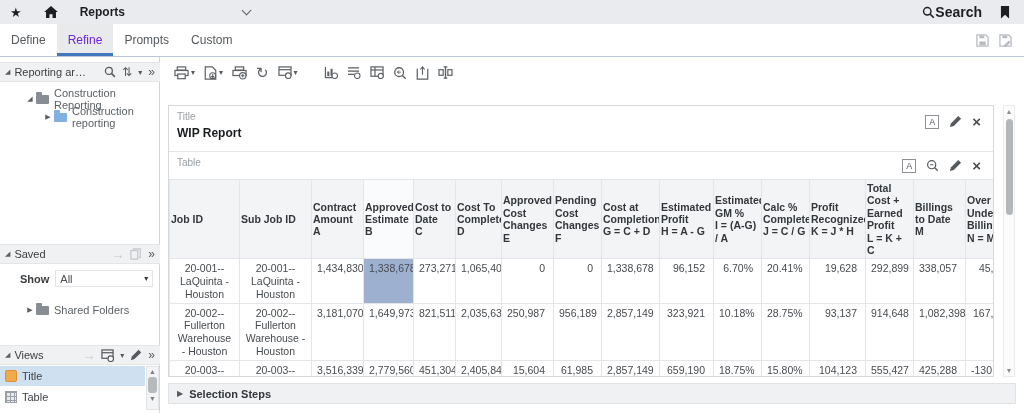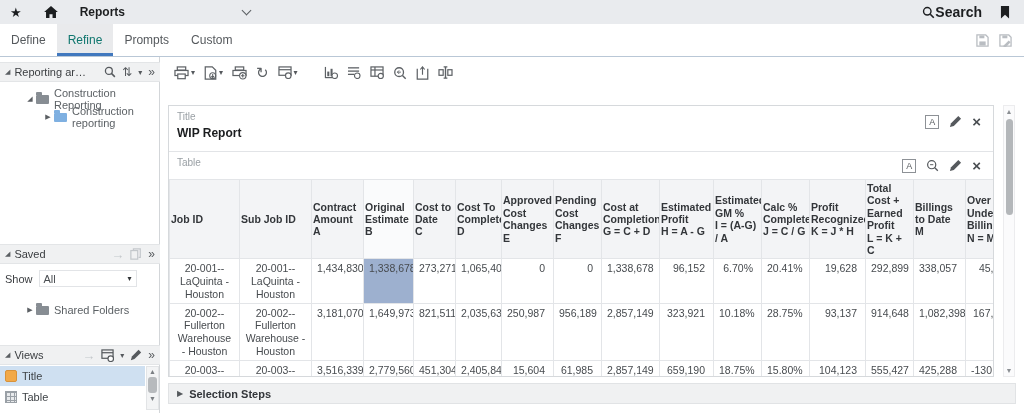--- a/index.html
+++ b/index.html
@@ -11,21 +11,21 @@
   .topbar .star { font-size:13px; color:#1c1e20; margin-left:10px; line-height:1; }
   .topbar .homewrap { margin-left:22px; color:#1c1e20; display:flex; align-items:center; }
   .topbar .navtitle { margin-left:22px; font-size:12px; font-weight:bold; color:#1c1e20; }
   .chev { width:7px; height:7px; border-right:1.5px solid #5b5f63; border-bottom:1.5px solid #5b5f63; transform:rotate(45deg); display:inline-block; margin-left:118px; margin-top:-4px; }
   .topbar .right { margin-left:auto; display:flex; align-items:center; gap:18px; margin-right:14px; }
   .searchbox { display:flex; align-items:center; font-size:14px; font-weight:bold; color:#1c1e20; }
 
   
   .tabbar { position:absolute; left:0; top:24px; width:1024px; height:33px; background:#fff; border-bottom:1px solid #b9c7d6; display:flex; align-items:stretch; }
   .tab { font-size:12px; color:#55595d; padding:9px 11px 0 11px; cursor:pointer; }
-  .tab.active { background:#e9eaec; color:#0f766e; border-bottom:3px solid var(--accent); }
+  .tab.active { background:#e9eaec; color:#6d28d9; border-bottom:3px solid var(--accent); }
   .tabbar .right { margin-left:auto; display:flex; align-items:center; gap:10px; margin-right:12px; color:#b9bdc2; }
 
   
   .sidebar { position:absolute; left:0; top:57px; width:160px; bottom:0; background:#fff; border-right:1px solid #d3d6d9; }
   .main { position:absolute; left:160px; top:57px; width:864px; bottom:0; background:#fff; }
 
   
   .phead { position:absolute; left:0; width:160px; height:20px; background:#f0f1f2; border-top:1px solid #e3e5e7; border-bottom:1px solid #e3e5e7; display:flex; align-items:center; font-size:11px; color:#3a3d40; padding:8px 5px; }
   .phead .tri { font-size:7px; color:#5b5f63; margin-right:4px; }
   .phead .ptitle { font-weight:normal; }
@@ -35,21 +35,21 @@
   .caret { font-size:8px; color:#55595d; }
 
   .tree { position:absolute; left:0; width:160px; font-size:11px; color:#5c6165;padding-left:21px; }
   .titem { display:flex; align-items:center; height:18px; }
   .titem .tw { width:10px; text-align:center; font-size:7px; color:#5b5f63; flex:0 0 10px; }
   .folder { width:13px; height:9px; background:#878d93; border-radius:1px; position:relative; display:inline-block; margin:0 5px 0 1px; flex:0 0 13px; }
   .folder:before { content:""; position:absolute; top:-3px; left:0; width:6px; height:3px; background:inherit; border-radius:1px 1px 0 0; }
   .folder.blue { background:#7fb0e1; }
 
   .showrow { position:absolute; left:5px; display:flex; align-items:center; font-size:11px; }
-  .showrow .slabel { font-weight:normal; color:#3a3d40; margin-right:6px; }
+  .showrow .slabel { font-weight:bold; color:#3a3d40; margin-right:6px;margin-left:15px; }
   .select { width:98px; height:17px; border:1px solid #e2e4e7; background:#fff; display:flex; align-items:center; font-size:11px; color:#4a4e52; padding:0 4px; }
   .select .sv { flex:1; }
   .select .sc { font-size:8px; color:#323538; }
 
   .viewitem { position:absolute; left:0; width:145px; height:20px; display:flex; align-items:center; font-size:11px; color:#3f4347; padding-left:5px; }
   .viewitem.sel { background:#cfe0f1; }
   .vicon-title { width:12px; height:12px; background:#f2a948; border:1px solid #d8923a; border-radius:2px; margin-right:5px; }
   .vicon-table { width:12px; height:12px; margin-right:5px;
     background:linear-gradient(#9aa0a6 1px, transparent 1px) 0 0/12px 4px,
                linear-gradient(90deg,#9aa0a6 1px, transparent 1px) 0 0/4px 12px, #e8eaec;
@@ -382,21 +382,21 @@
                 <div>Job ID</div>
               </th>
               <th>
                 <div>Sub Job ID</div>
               </th>
               <th>
                 <div>Contract Amount</div>
                 <div>A</div>
               </th>
               <th class="selcol">
-                <div>Original Estimate</div>
+                <div>Approved Estimate</div>
                 <div>B</div>
               </th>
               <th>
                 <div>Cost to Date</div>
                 <div>C</div>
               </th>
               <th>
                 <div>Cost To Complete</div>
                 <div>D</div>
               </th>

